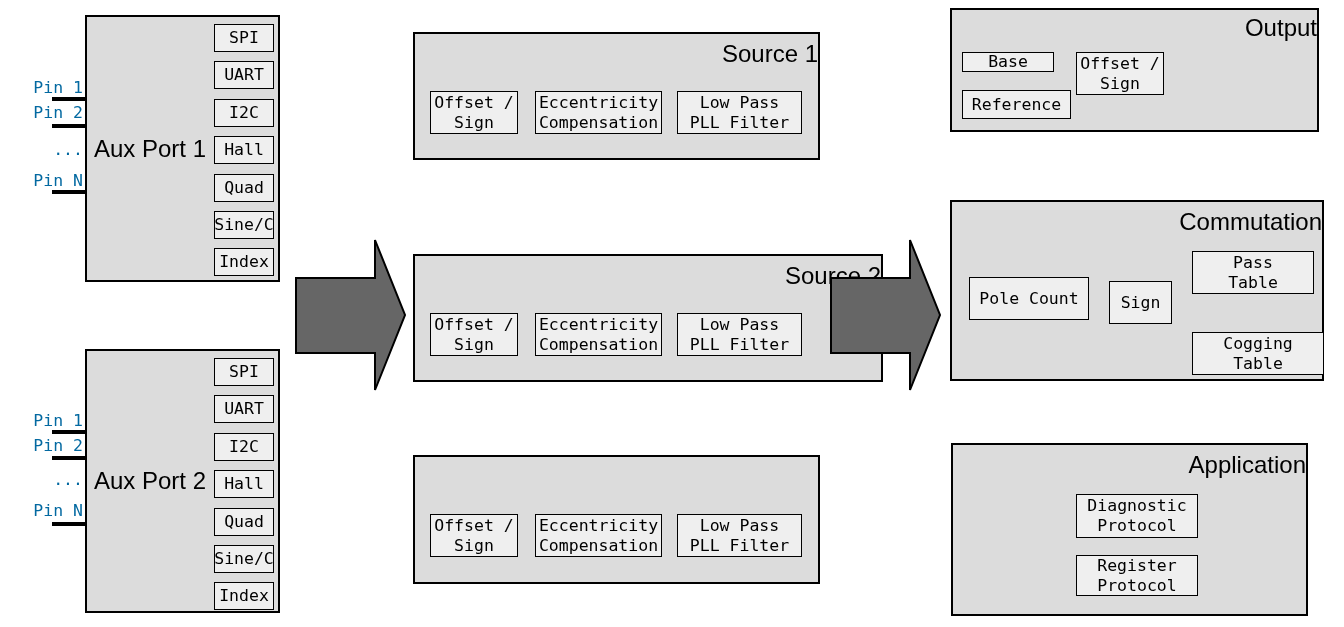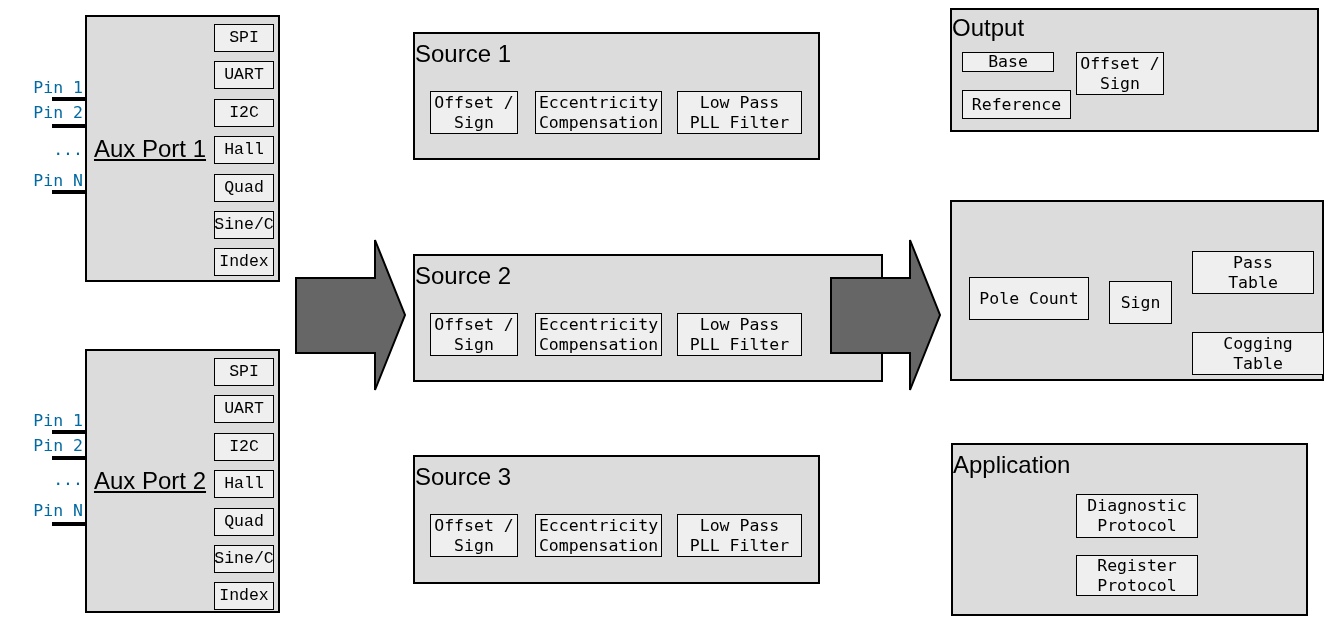--- a/index.html
+++ b/index.html
@@ -12,33 +12,32 @@
     overflow: hidden;
     font-family: "Liberation Sans", sans-serif;
   }
   .block {
     position: absolute;
     background: var(--block_fill, #dcdcdc);
     border: 2px solid var(--border, #000);
     box-sizing: border-box;
   }
   .block-title {
-    text-align: left;
+    text-align: right;
     padding-top: 6px;
     font: 24px "Liberation Sans", sans-serif;
     color: #000;
   }
   .aux-title {
     position: absolute;
     left: 0; top: 0;
     width: 126px; height: 100%;
     display: flex; align-items: center; justify-content: center;
     font: 24px "Liberation Sans", sans-serif;
     color: #000;
-    text-decoration: underline;
   }
   .chip {
     position: absolute;
     background: var(--chip_fill, #efefef);
     border: 1.5px solid var(--border, #000);
     box-sizing: border-box;
     display: flex; align-items: center; justify-content: center;
     text-align: center;
     font: 16.5px/20px "DejaVu Sans Mono", monospace;
     color: #000;
@@ -48,21 +47,20 @@
     position: absolute;
     top: 7px; right: 4px;
     display: flex;
     flex-direction: column;
     gap: 9.4px;
   }
   .proto-chip {
     position: static;
     width: 60px; height: 28px;
     flex: 0 0 28px;
-    font-family: Liberation Mono, monospace;
   }
   .pin-label {
     position: absolute;
     width: 63px; height: 18px;
     font: 16.5px/18px "DejaVu Sans Mono", monospace;
     color: #0369a1;
     text-align: right;
     white-space: pre;
   }
   .pin-wire {
@@ -142,21 +140,20 @@
     <div class="block-title">Source 2</div>
     <div class="chip" style="left:15px;top:57px;width:88px;height:43px">Offset /
 Sign</div>
     <div class="chip" style="left:120px;top:57px;width:127px;height:43px">Eccentricity
 Compensation</div>
     <div class="chip" style="left:262px;top:57px;width:125px;height:43px">Low Pass
 PLL Filter</div>
   </div>
 
   <div class="block" style="left:413px;top:455px;width:407px;height:129px">
-    <div class="block-title">Source 3</div>
     <div class="chip" style="left:15px;top:57px;width:88px;height:43px">Offset /
 Sign</div>
     <div class="chip" style="left:120px;top:57px;width:127px;height:43px">Eccentricity
 Compensation</div>
     <div class="chip" style="left:262px;top:57px;width:125px;height:43px">Low Pass
 PLL Filter</div>
   </div>
 
   <svg class="arrow" style="left:830px;top:239px" width="111" height="152" viewBox="0 0 111 152">
     <polygon points="1,39 80,39 80,1 110,76 80,151 80,114 1,114"></polygon>
@@ -164,20 +161,21 @@
 
   <div class="block" style="left:950px;top:8px;width:369px;height:124px">
     <div class="block-title" style="padding-top:4px">Output</div>
     <div class="chip" style="left:10px;top:42px;width:92px;height:20px">Base</div>
     <div class="chip" style="left:10px;top:80px;width:109px;height:29px">Reference</div>
     <div class="chip" style="left:124px;top:42px;width:88px;height:43px">Offset /
 Sign</div>
   </div>
 
   <div class="block" style="left:950px;top:200px;width:374px;height:181px">
+    <div class="block-title">Commutation</div>
     <div class="chip" style="left:17px;top:75px;width:120px;height:43px">Pole Count</div>
     <div class="chip" style="left:157px;top:79px;width:63px;height:43px">Sign</div>
     <div class="chip" style="left:240px;top:49px;width:122px;height:43px">Pass
 Table</div>
     <div class="chip" style="left:240px;top:130px;width:132px;height:43px">Cogging
 Table</div>
   </div>
 
   <div class="block" style="left:951px;top:443px;width:357px;height:173px">
     <div class="block-title">Application</div>

